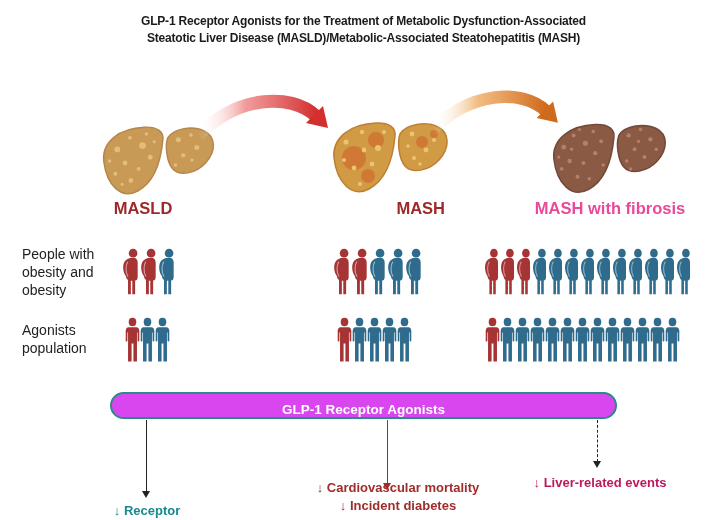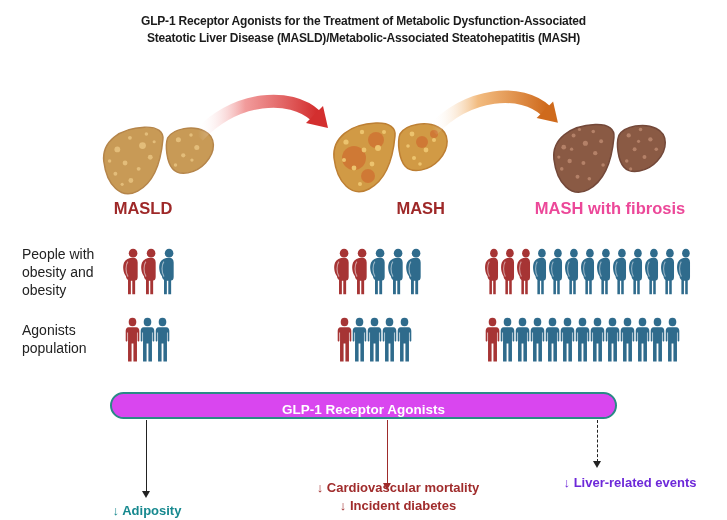--- a/index.html
+++ b/index.html
@@ -374,23 +374,23 @@
 
   <div class="banner" style="background-color: #d946ef; border-color: rgb(42, 138, 133); color: rgb(255, 255, 255); align-items: flex-end;">
     <span>GLP-1 Receptor Agonists</span>
   </div>
 
   <div class="vline" style="left:146px;top:420px;height:72px;color:#222222"></div>
   <div class="vline" style="left:387px;top:420px;height:64px;color:#9e2b2b"></div>
   <div class="vline dashed" style="left:597px;top:420px;height:42px;color:#222222"></div>
 
   <div class="outcome" style="left: 82px; top: 502px; width: 130px; color: rgb(23, 137, 143);">
-    <div>↓ Adiposity</div>
+    <div>↓ Receptor</div>
   </div>
   <div class="outcome" style="left: 293px; top: 479px; width: 210px; color: rgb(160, 44, 44);">
     <div>↓ Cardiovascular mortality</div>
     <div>↓ Incident diabetes</div>
   </div>
-  <div class="outcome" style="left: 540px; top: 474px; width: 180px; color: #6d28d9;">
+  <div class="outcome" style="left: 510px; top: 474px; width: 180px; color: #be185d;">
     <div>↓ Liver-related events</div>
   </div>
 
 </div>
 
 </body></html>

